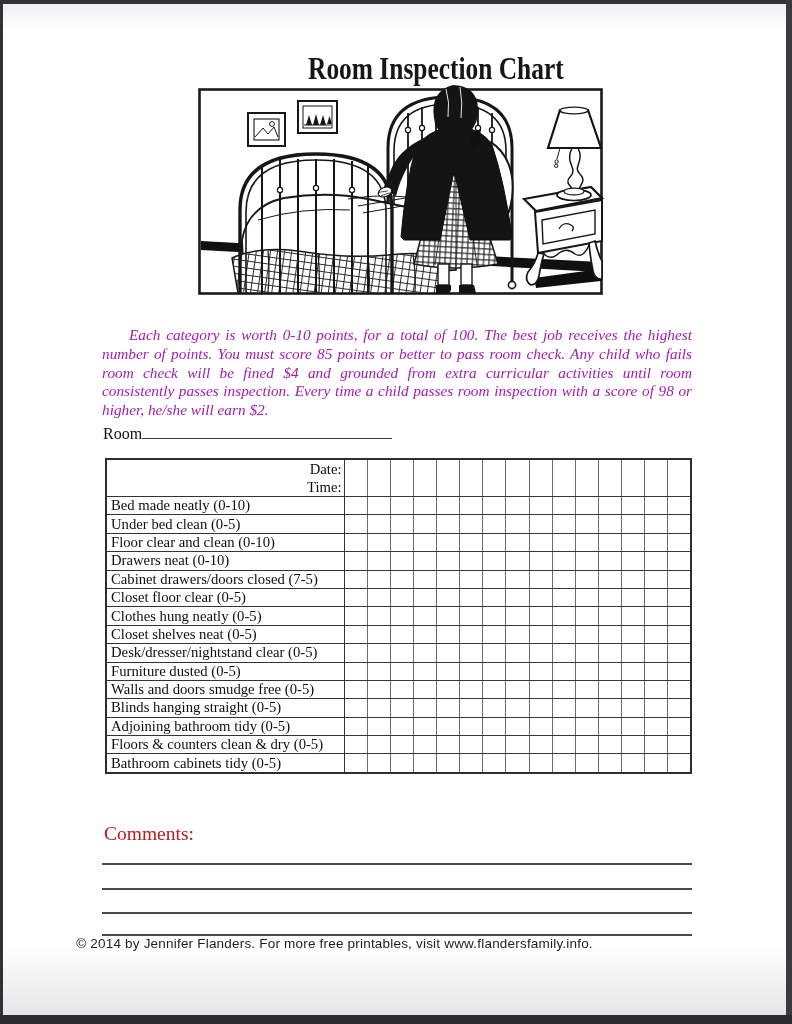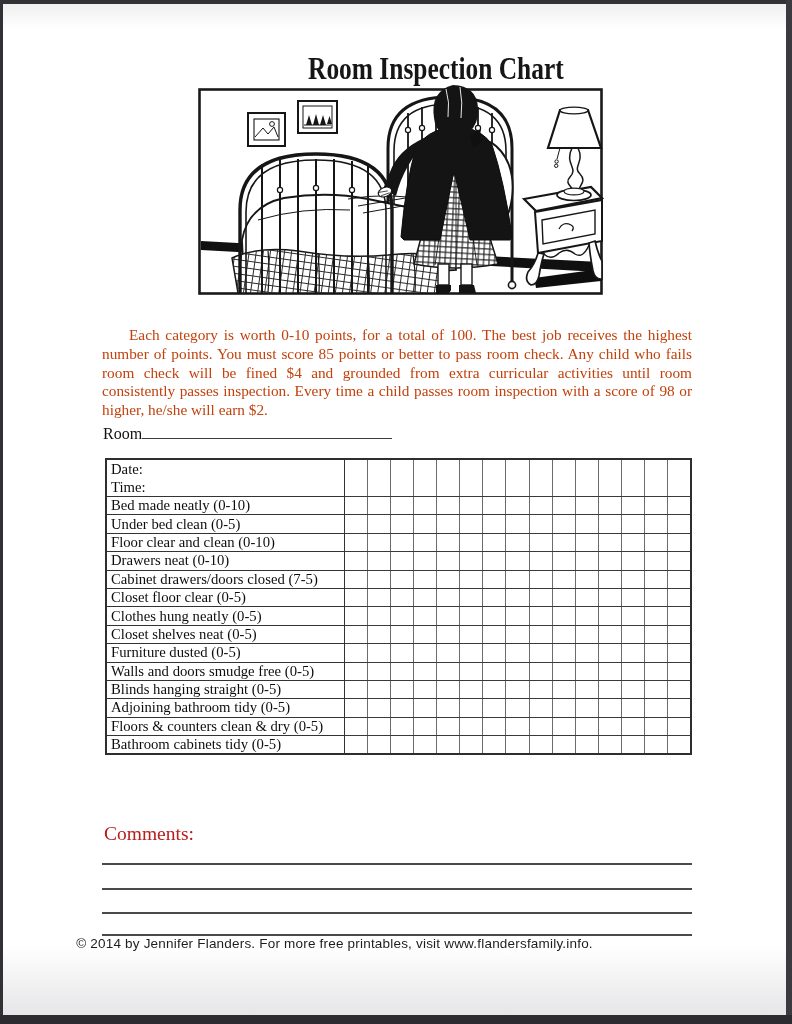--- a/index.html
+++ b/index.html
@@ -30,21 +30,22 @@
   .title .squeeze{display:inline-block;transform:scaleX(.82);transform-origin:center;}
 
   
   .illo{left:198px;top:88px;width:405px;height:210px;overflow:visible;}
   .illo svg{overflow:visible;}
 
   
   .intro{
     left:102px;top:311px;width:590px;
     font-size:15.3px;line-height:18.7px;text-align:justify;text-indent:27px;
-    color:#c2410c;
+    color:#a21caf;
+    font-style:italic;
   }
 
   
   .roomline{left:103px;top:420px;font-size:16px;color:#111;}
   .roomblank{
     display:inline-block;width:250px;height:18px;
     border-bottom:1.6px solid #3c3c3c;vertical-align:baseline;
   }
 
   
@@ -55,21 +56,21 @@
   }
   table.insp{border:2px solid #2e2e2e;}
   table.insp td{
     border:1px solid #6b6b6b;border-top-color:#3a3a3a;border-bottom-color:#3a3a3a;
     height:17.4px;padding:0;
   }
   table.insp td.label-cell{
     border-color:#333;padding:0 2px 0 4px;white-space:nowrap;overflow:hidden;
   }
   table.insp tr.hdr td{height:36px;}
-  table.insp tr.hdr td.label-cell div{line-height:18px;}
+  table.insp tr.hdr td.label-cell div{line-height:18px;text-align:right;}
   col.labelcol{width:238px;}
   col.scorecol{width:23.13px;}
 
   
   .comments-h{left:104px;top:823px;font-size:19.5px;color:#b91c1c;}
   .cline{left:102px;width:590px;border-top:2px solid #4a4a4a;height:0;}
 
   
   .footer{
     left:0;top:936px;width:669px;text-align:center;
@@ -389,20 +390,38 @@
           <td></td>
           <td></td>
           <td></td>
           <td></td>
           <td></td>
           <td></td>
           <td></td>
           <td></td>
         </tr>
         <tr>
+          <td class="label-cell">Desk/dresser/nightstand clear (0-5)</td>
+          <td></td>
+          <td></td>
+          <td></td>
+          <td></td>
+          <td></td>
+          <td></td>
+          <td></td>
+          <td></td>
+          <td></td>
+          <td></td>
+          <td></td>
+          <td></td>
+          <td></td>
+          <td></td>
+          <td></td>
+        </tr>
+        <tr>
           <td class="label-cell">Furniture dusted (0-5)</td>
           <td></td>
           <td></td>
           <td></td>
           <td></td>
           <td></td>
           <td></td>
           <td></td>
           <td></td>
           <td></td>

